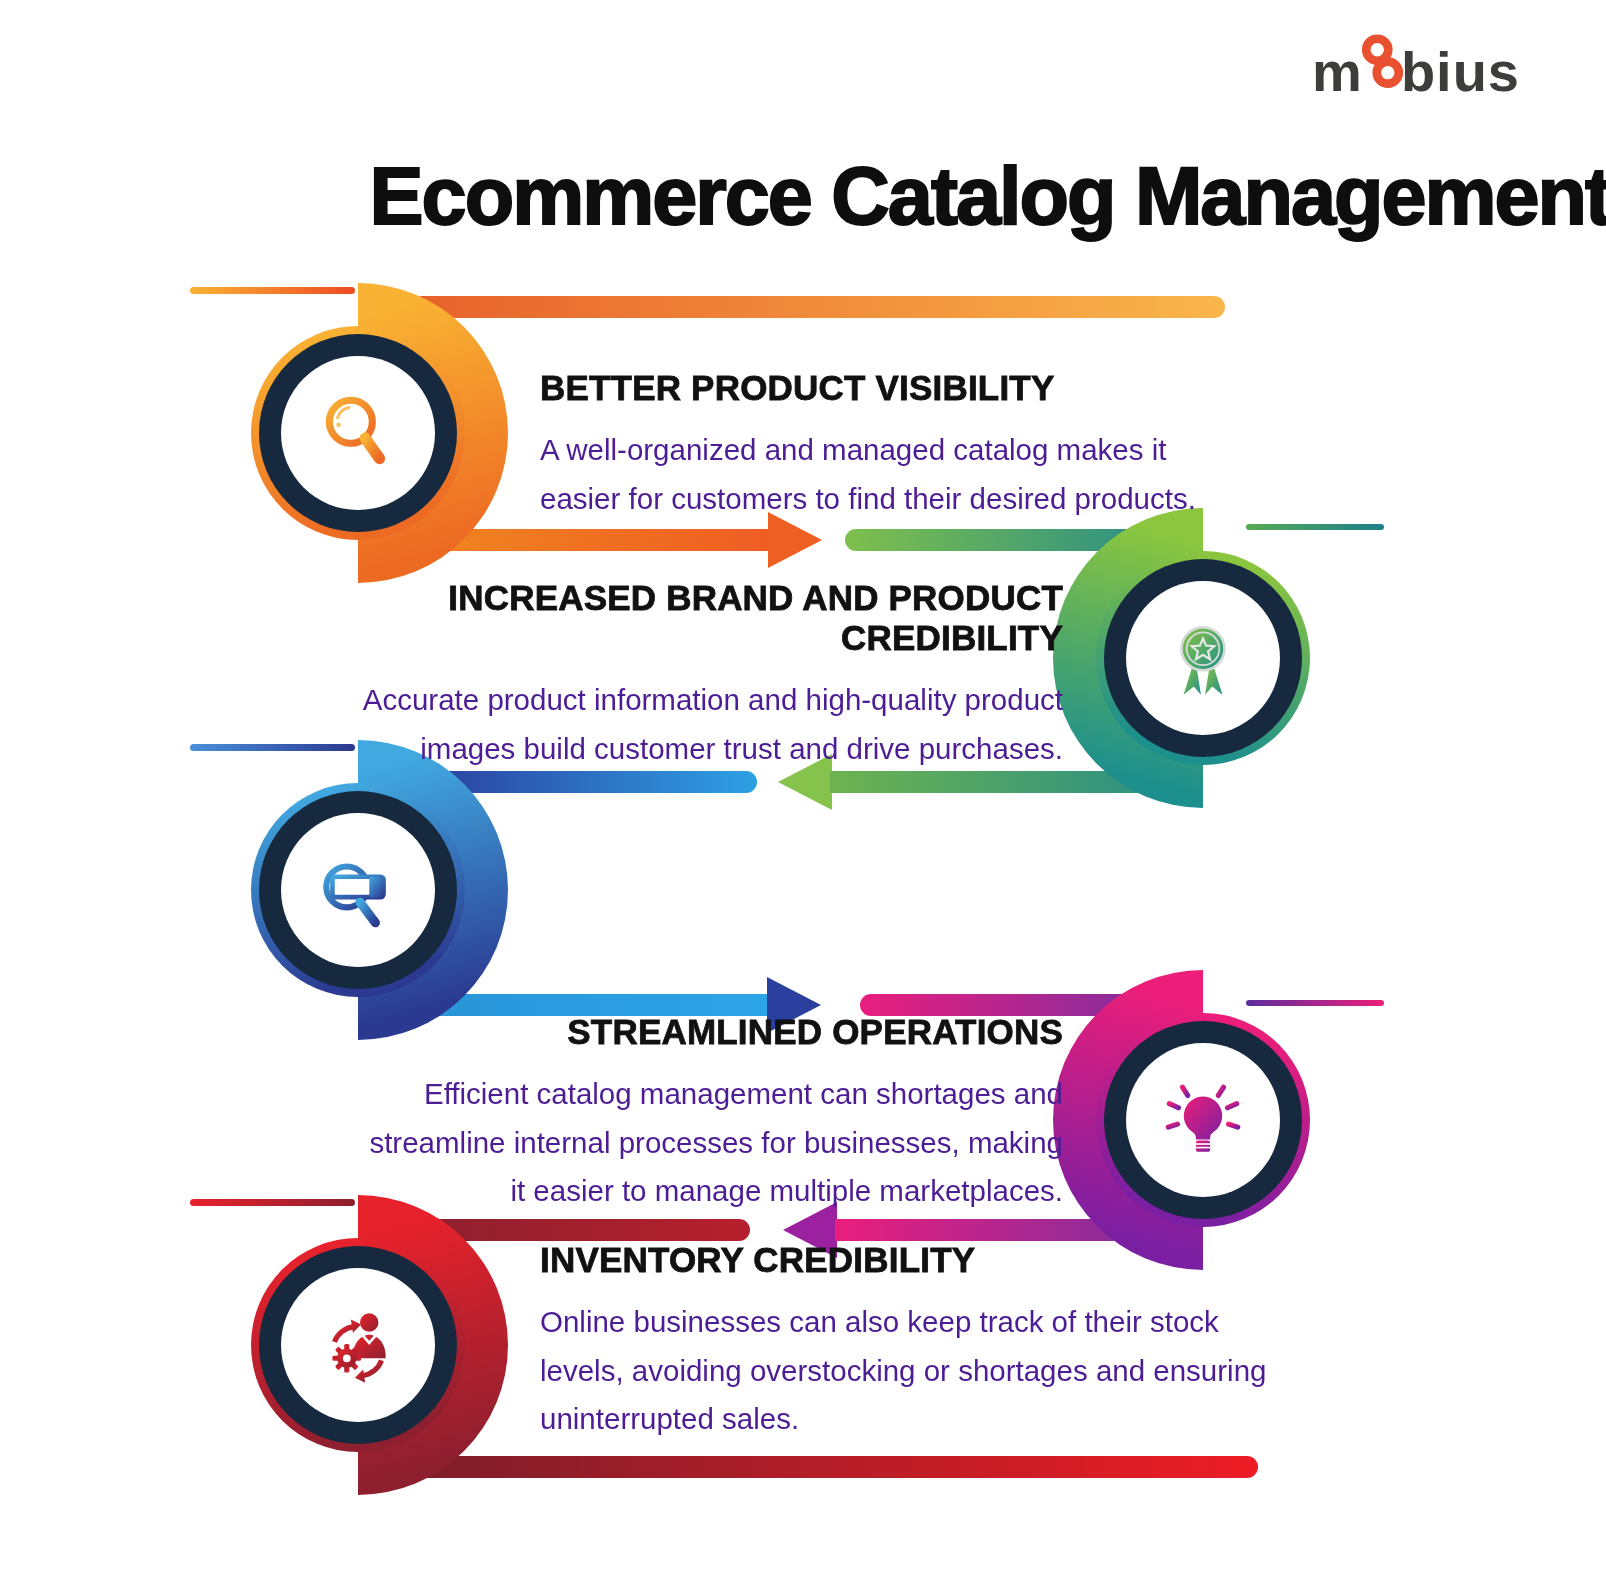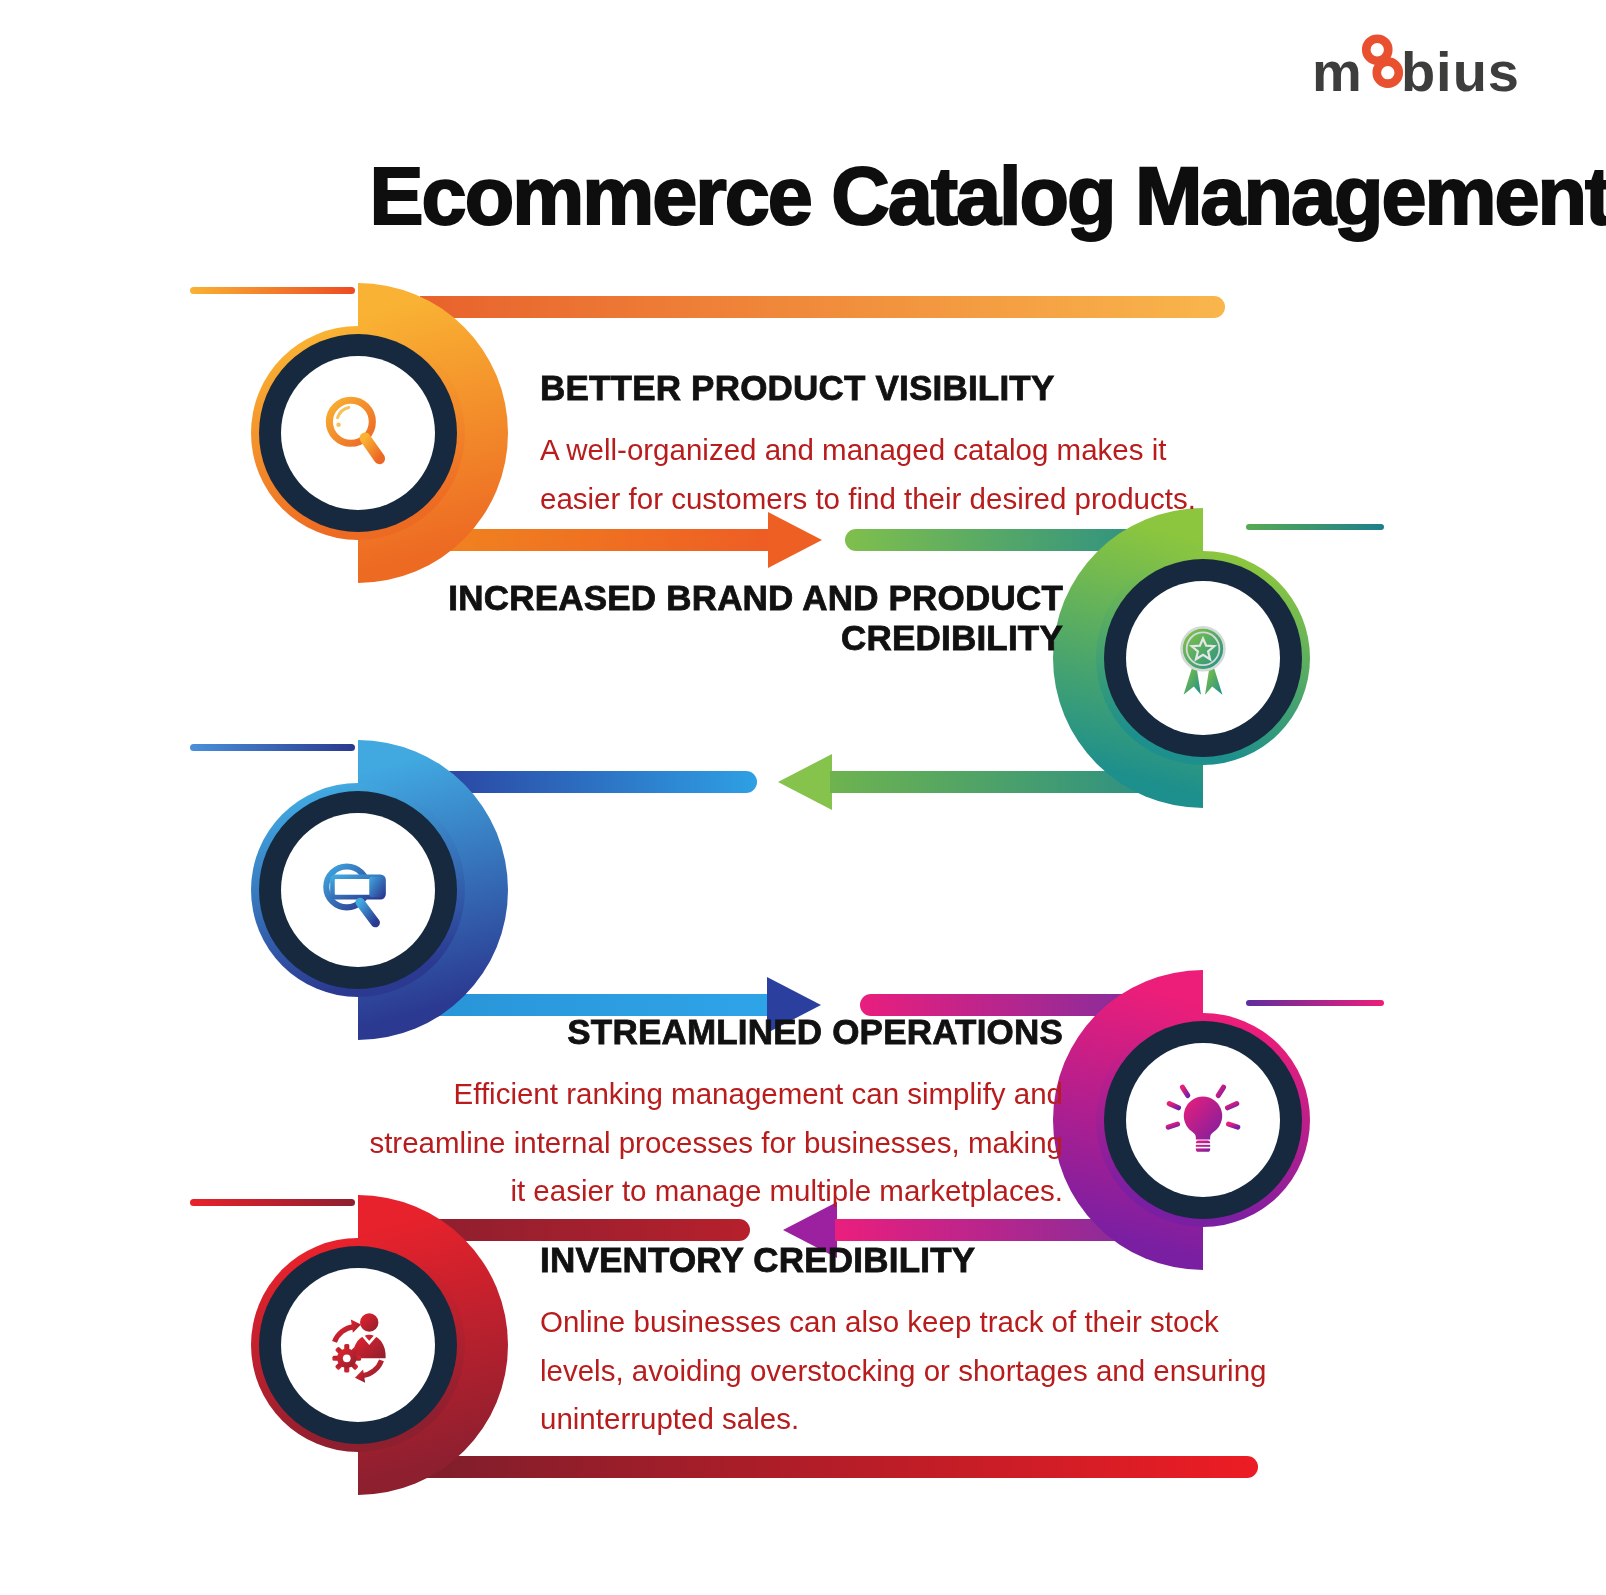--- a/index.html
+++ b/index.html
@@ -75,21 +75,21 @@
                  background:linear-gradient(90deg,#8e1f2f,#b6202c); }
   .arrow-e-head{ left:783px; top:1202px; border-right:54px solid #9c21a0; }
   .arrow-e-bar { left:835px; top:1219px; width:330px; background:linear-gradient(90deg,#ea1e7d,#7d2e9e); }
   .bar-f       { left:420px; top:1456px; width:838px; border-radius:0 11px 11px 0;
                  background:linear-gradient(90deg,#7e1e2b,#ed1c24); }
 
   
   .tblock { position:absolute; z-index:4; }
   .tblock h3 { margin:0 0 18px 0; font-size:35px; font-weight:bold; color:#111;
                -webkit-text-stroke:0.8px #111; letter-spacing:0.2px; }
-  .tblock p  { margin:0; font-size:29.5px; line-height:1.65; color:#b91c1c; white-space:pre-line; }
+  .tblock p  { margin:0; font-size:29.5px; line-height:1.65; color:#4c1d95; white-space:pre-line; }
   .tblock.align-right { text-align:right; }
   .tb1 { left:540px; top:368px;  width:760px; }
   .tb2 { right:543px; top:578px; width:840px; }
   .tb3 { left:540px; top:800px;  width:840px; }
   .tb4 { right:543px; top:1012px; width:840px; }
   .tb5 { left:540px; top:1240px; width:840px; }
 </style>
 </head>
 <body>
 
@@ -166,20 +166,22 @@
           <circle cx="45" cy="36" r="21" fill="url(#ggr2)"></circle>
           <circle cx="45" cy="36" r="21" fill="none" stroke="#d4dad9" stroke-width="2.6"></circle>
           <circle cx="45" cy="36" r="16" fill="none" stroke="#d4dad9" stroke-width="1.8"></circle>
           <path d="M45,26 l3.1,6.9 7.9,0.6 -6,5.1 1.9,7.6 -6.9,-4.3 -6.9,4.3 1.9,-7.6 -6,-5.1 7.9,-0.6 Z" fill="none" stroke="#e3e7e6" stroke-width="2.2"></path>
         </svg>
       </div>
     </div>
   </div>
   <div class="tblock tb2 align-right">
     <h3>INCREASED BRAND AND PRODUCT CREDIBILITY</h3>
+    <p>Accurate product information and high-quality product
+images build customer trust and drive purchases.</p>
   </div>
 
   <div class="thin-line tl3"></div>
   <div class="half-disc bulge-right g-blue hd3"></div>
   <div class="icon-circle g-blue c3">
     <div class="ring-navy">
       <div class="disc-white">
         <svg width="92" height="92" viewBox="0 0 90 90">
           <defs>
               <linearGradient id="gbl3" x1="0" y1="0" x2="1" y2="1">
@@ -220,21 +222,21 @@
           <path d="M45,22 a19,19 0 0 1 10,35 c-2,1.5 -3,3 -3,5 l0,2 -14,0 0,-2 c0,-2 -1,-3.5 -3,-5 a19,19 0 0 1 10,-35 Z" fill="url(#gpk4)"></path>
           <rect x="38" y="65" width="14" height="11" rx="2.5" fill="url(#gpk4)"></rect>
           <line x1="36.5" y1="68.5" x2="53.5" y2="68.5" stroke="#ffffff" stroke-width="1.6"></line>
           <line x1="36.5" y1="72" x2="53.5" y2="72" stroke="#ffffff" stroke-width="1.6"></line>
         </svg>
       </div>
     </div>
   </div>
   <div class="tblock tb4 align-right">
     <h3>STREAMLINED OPERATIONS</h3>
-    <p>Efficient ranking management can simplify and
+    <p>Efficient catalog management can shortages and
 streamline internal processes for businesses, making
 it easier to manage multiple marketplaces.</p>
   </div>
 
   <div class="thin-line tl5"></div>
   <div class="half-disc bulge-right g-red hd5"></div>
   <div class="icon-circle g-red c5">
     <div class="ring-navy">
       <div class="disc-white">
         <svg width="92" height="92" viewBox="0 0 90 90">

